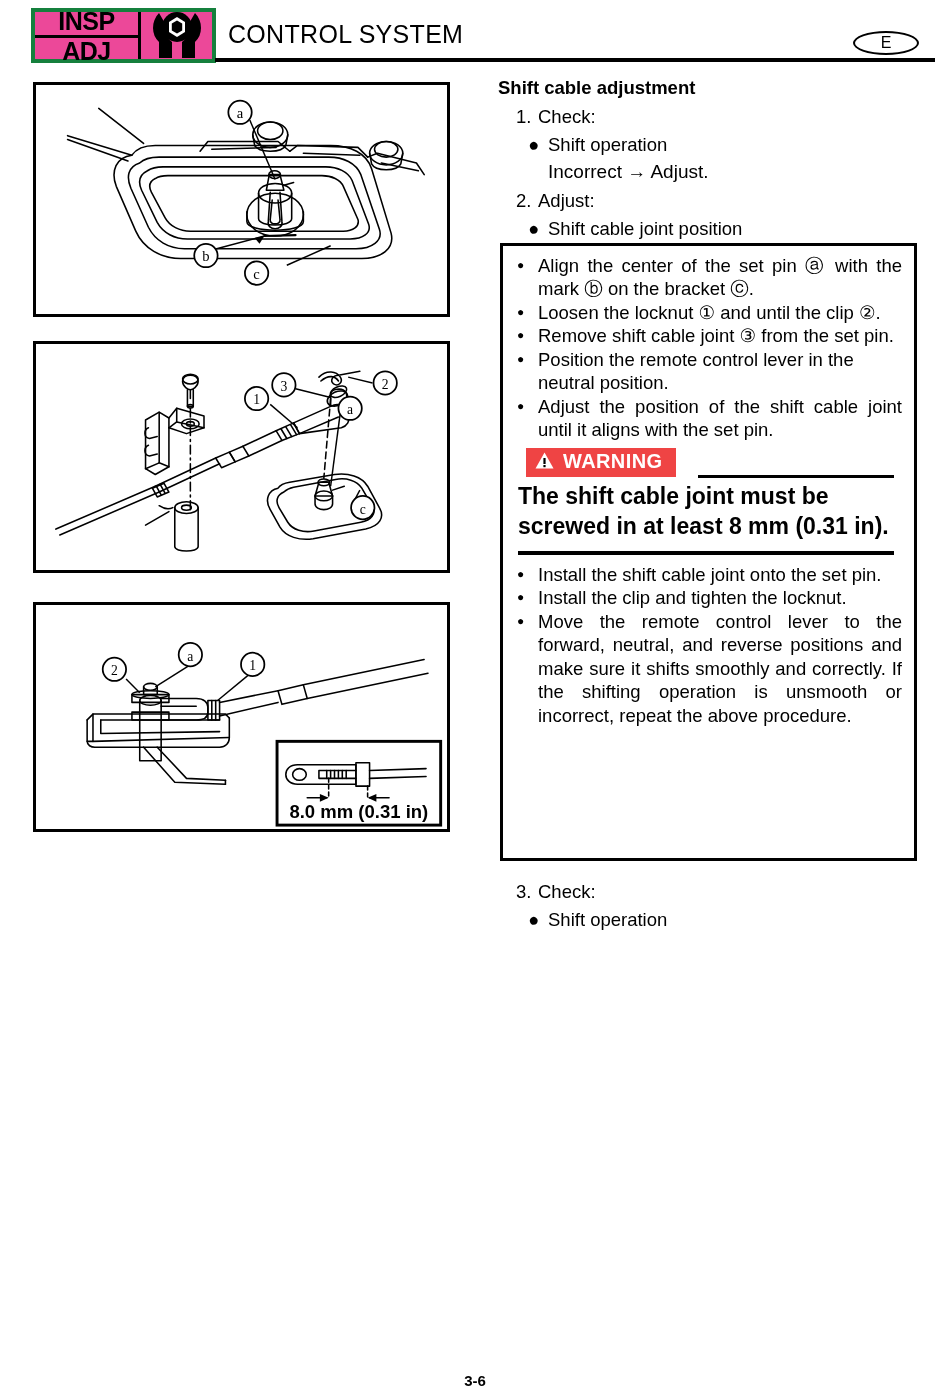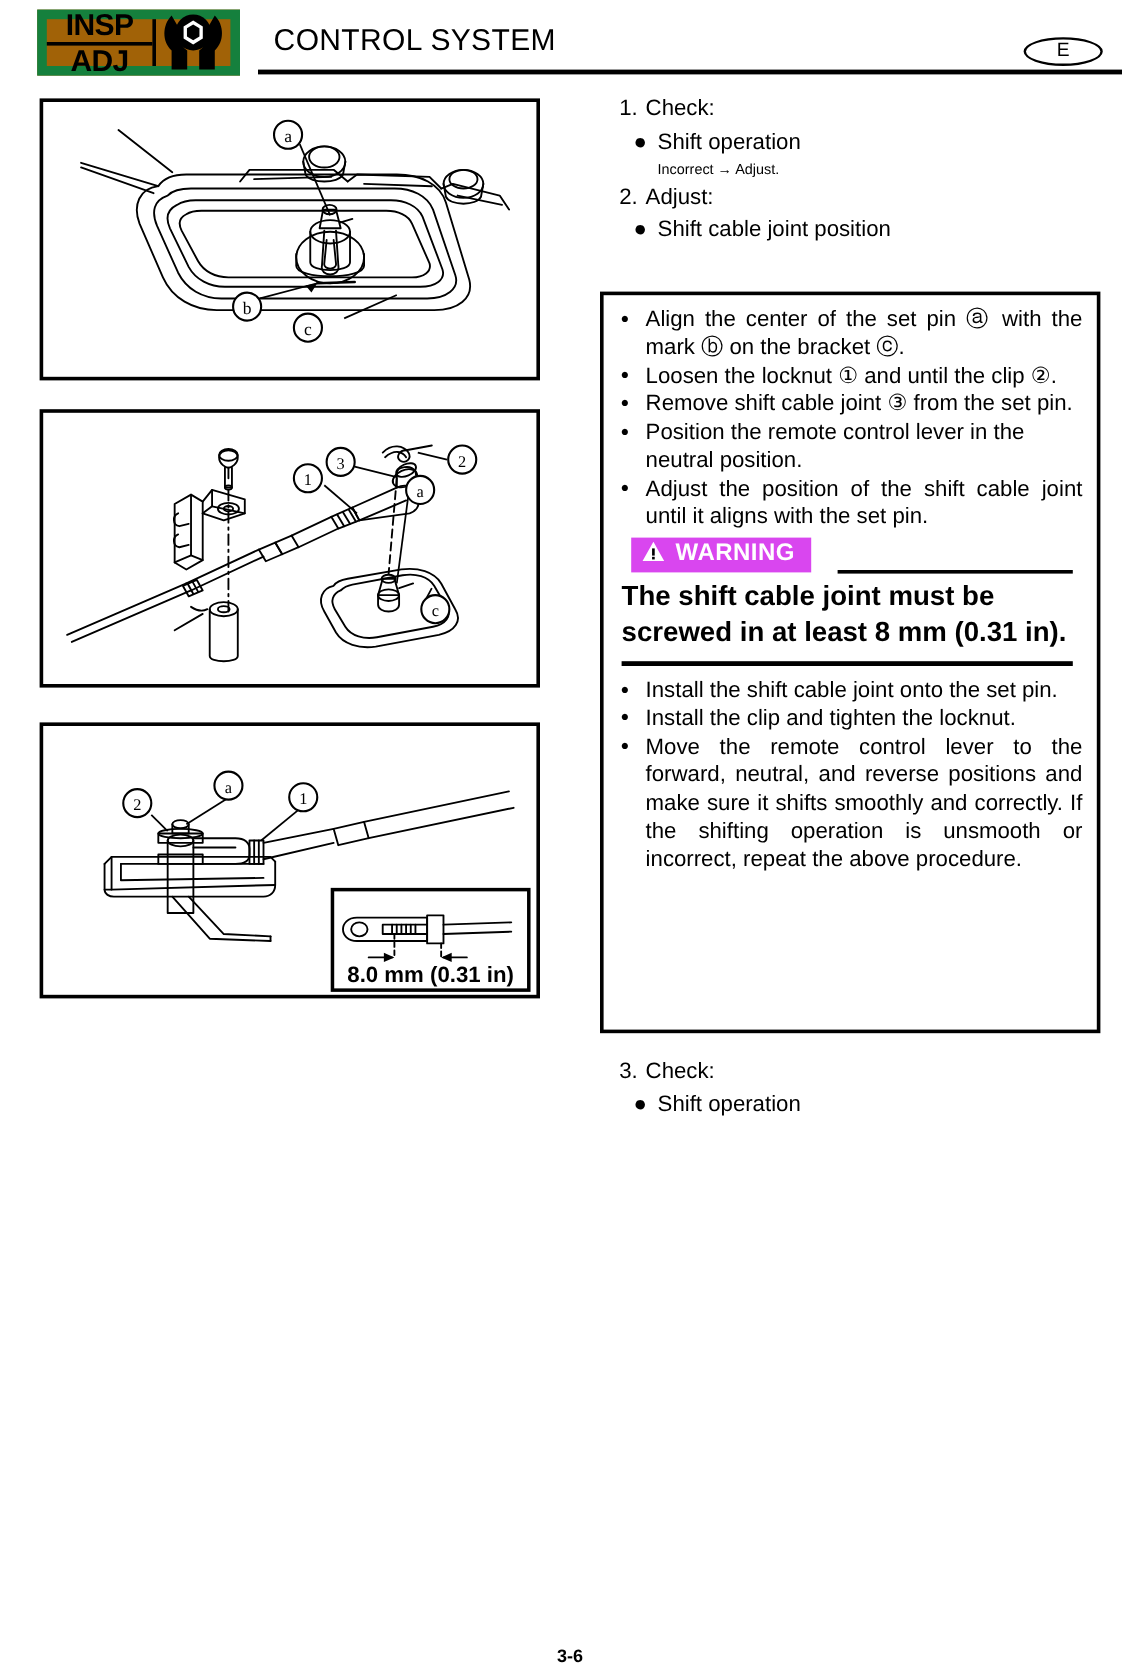--- a/index.html
+++ b/index.html
@@ -13,24 +13,24 @@
     font-family: "Liberation Sans", sans-serif;
     color: #000;
     overflow: hidden;
   }
 
   
   #header { position: absolute; left: 0; top: 0; width: 950px; height: 72px; }
 
   .logo-box {
     position: absolute; left: 31px; top: 8px;
-    width: 169px; height: 55px;
-    border: 8px solid #15803d;
+    width: 185px; height: 55px;
+    border: 4px solid #15803d;
     display: flex; align-items: stretch;
-    background: #a16207;
+    background: #ec4899;
   }
   .logo-text {
     width: 106px;
     display: flex; flex-direction: column;
     justify-content: center; align-items: center;
     border-right: 3px solid #000;
     line-height: 1;
   }
   .logo-text .l1 {
     font-size: 25px; font-weight: bold; letter-spacing: -0.5px;
@@ -83,21 +83,21 @@
   }
   .numbered {
     font-size: 18.5px; line-height: 1.5; margin-left: 18px;
   }
   .numbered .row { display: flex; }
   .numbered .num { width: 22px; flex: none; }
   .bullet-line {
     display: flex; margin-left: 30px; font-size: 18.5px; line-height: 1.5;
   }
   .bullet-line .dot { width: 20px; flex: none; }
-  .sub-line { margin-left: 50px; font-size: 12px; line-height: 1.5; }
+  .sub-line { margin-left: 50px; font-size: 19px; line-height: 1.5; }
 
   
   #adjust-box {
     position: absolute; left: 500px; top: 243px;
     width: 417px; height: 618px;
     border: 3px solid #000;
     background: #fff;
   }
   .box-inner { padding: 8px 12px 6px 13px; }
   .box-heading { font-size: 18.5px; font-weight: bold; line-height: 1.35; margin-bottom: 1px; }
@@ -116,21 +116,21 @@
     position: absolute; left: 1px; top: 0;
     font-size: 12px; line-height: 1.95;
   }
   ul.steps li.nojust { text-align: left; }
 
   
   .warn-wrap { position: relative; margin-top: 6px; height: 34px; }
   .warn-banner {
     position: absolute; left: 10px; top: 0;
     height: 29px; padding: 0 14px 0 9px;
-    background: #d946ef; color: #fff;
+    background: #ef4444; color: #fff;
     display: flex; align-items: center; gap: 9px;
   }
   .warn-banner .wtext {
     font-size: 20px; font-weight: bold; letter-spacing: 0.4px;
     position: relative; top: -1px;
   }
   .warn-rule {
     position: absolute; left: 182px; right: 8px; top: 27px;
     height: 3px; background: #000;
   }
@@ -402,20 +402,21 @@
         <path d="M360 198 L340 198"></path>
       </g>
       <polygon points="298,198 289,194 289,202" fill="#000"></polygon>
       <polygon points="338,198 347,194 347,202" fill="#000"></polygon>
       <text x="329" y="219" font-family="Liberation Sans, sans-serif" font-size="19" font-weight="bold" text-anchor="middle" fill="#000">8.0 mm (0.31 in)</text>
     </g>
   </svg>
 </div>
 
 <div id="right-col">
+  <div class="sec-heading">Shift cable adjustment</div>
 
   <div class="numbered">
     <div class="row">
       <span class="num">1.</span>
       <span>Check:</span>
     </div>
   </div>
   <div class="bullet-line">
     <span class="dot">●</span>
     <span>Shift operation</span>

